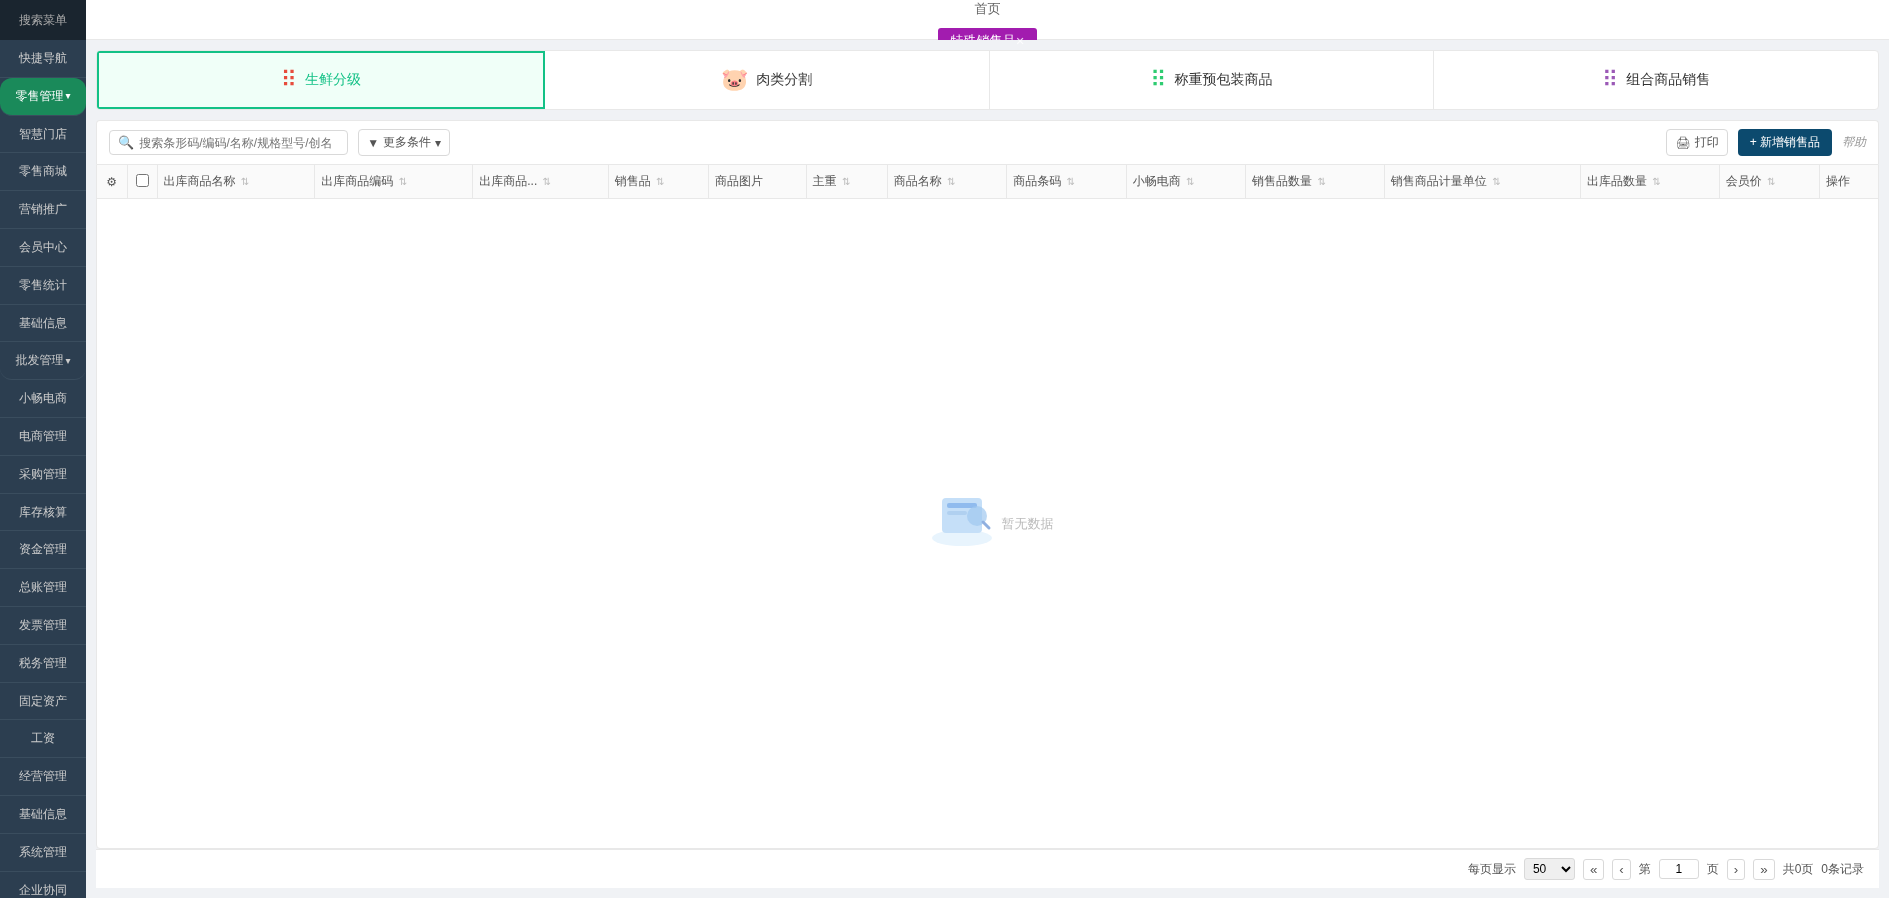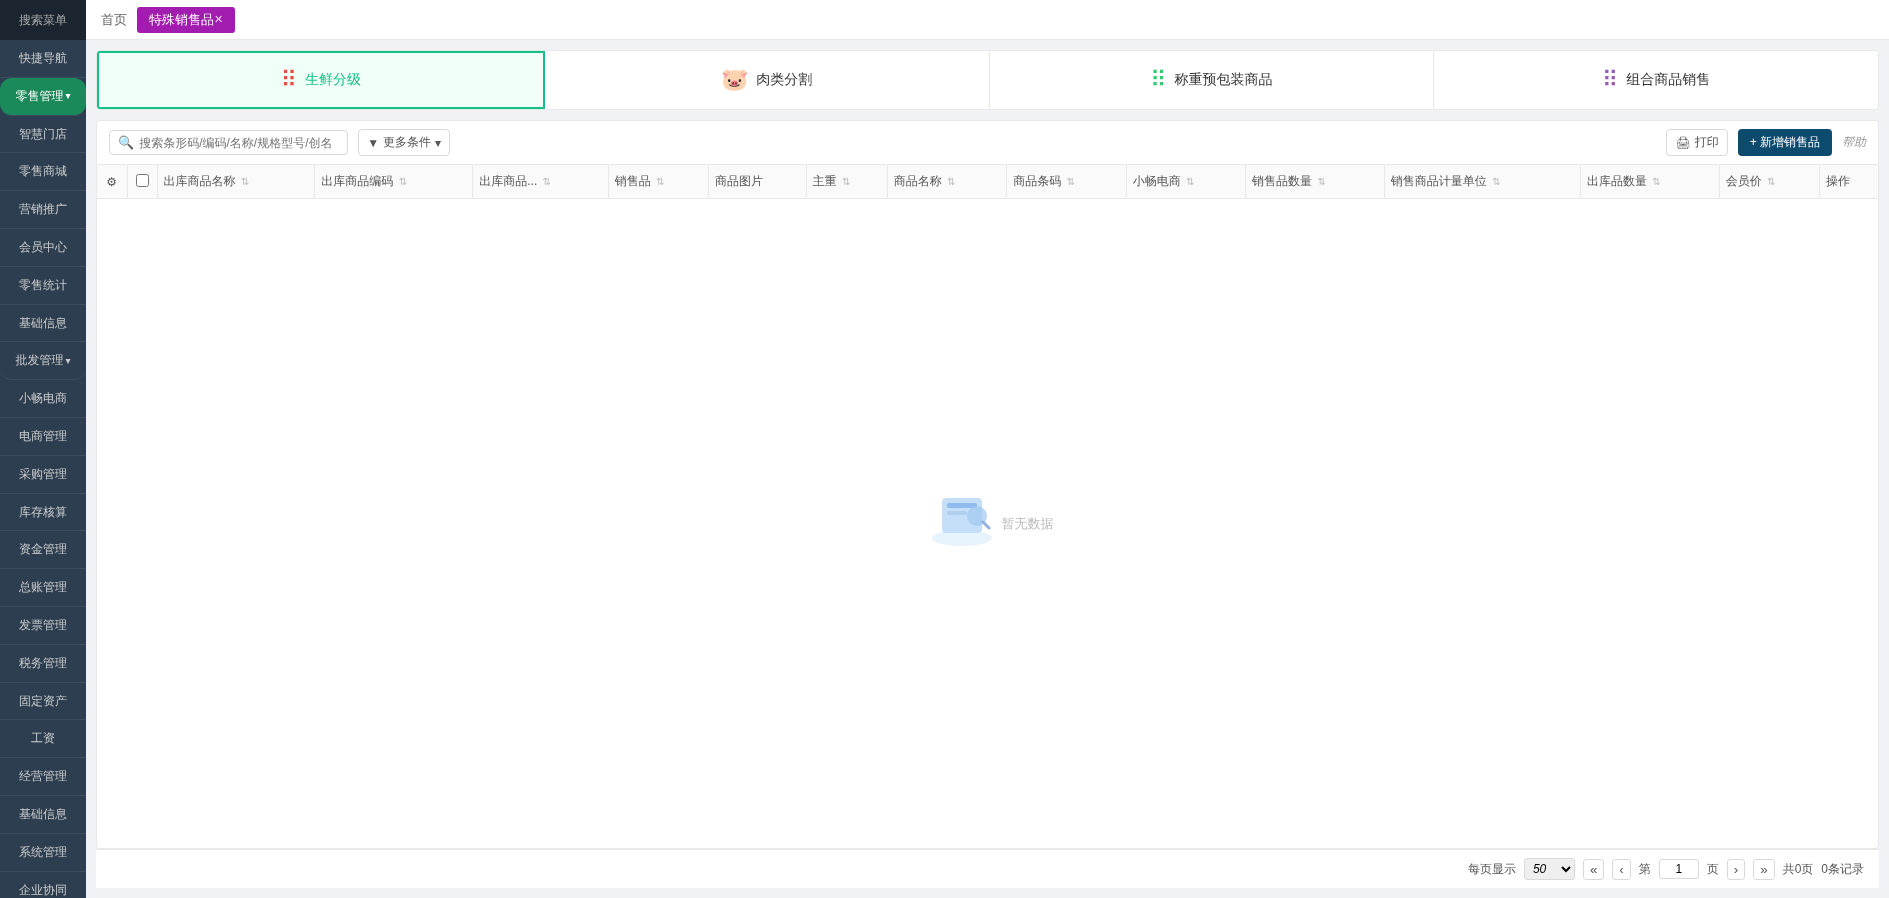--- a/index.html
+++ b/index.html
@@ -52,20 +52,21 @@
     
     .topbar {
       background: #fff;
       border-bottom: 1px solid #e8e8e8;
       padding: 0 15px;
       display: flex;
       align-items: center;
       height: 40px;
       gap: 10px;
       flex-shrink: 0;
+      flex-direction: column;
     }
     .topbar-home {
       color: #666;
       cursor: pointer;
       font-size: 13px;
     }
     .topbar-tab {
       background: #a21caf;
       color: #fff;
       padding: 4px 12px;
@@ -272,21 +273,20 @@
       gap: 8px;
       font-size: 12px;
       color: #555;
       flex-shrink: 0;
     }
     .page-select {
       border: 1px solid #d9d9d9;
       border-radius: 3px;
       padding: 2px 4px;
       font-size: 12px;
-      font-style: italic;
     }
     .page-btn {
       border: 1px solid #d9d9d9;
       background: #fff;
       padding: 2px 6px;
       border-radius: 3px;
       cursor: pointer;
       color: #555;
     }
     .page-btn:disabled { color: #ccc; cursor: not-allowed; }

